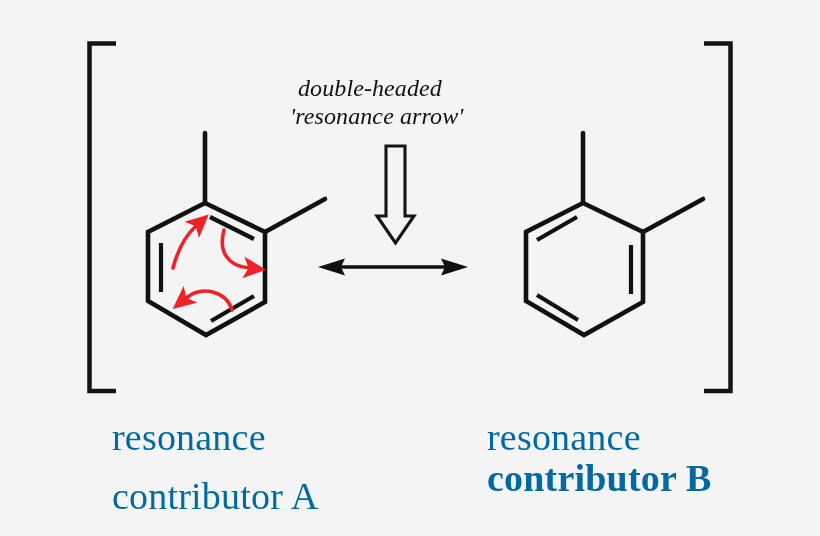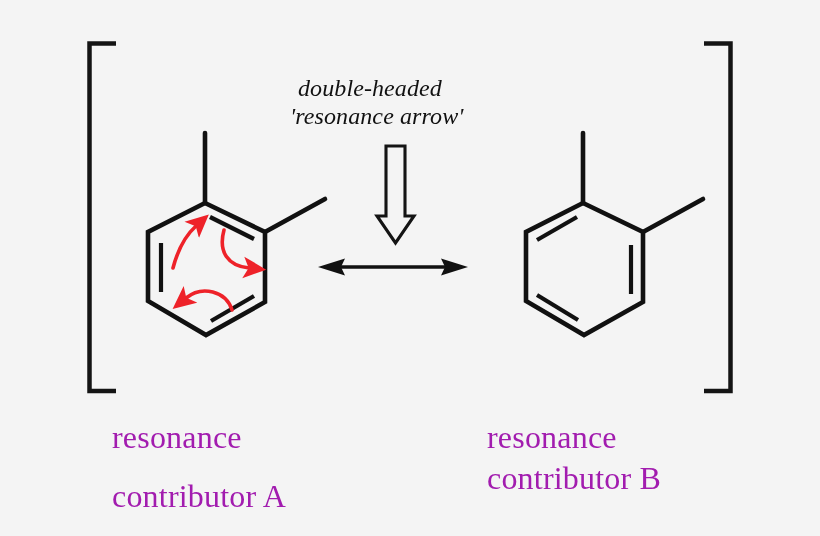--- a/index.html
+++ b/index.html
@@ -17,43 +17,43 @@
   }
   #diagram {
     position: absolute;
     left: 0;
     top: 0;
     width: 820px;
     height: 536px;
   }
   .label-text {
     position: absolute;
-    color: #a21caf;
+    color: #0369a1;
     font-family: "Liberation Serif", "DejaVu Serif", serif;
-    font-size: 32px;
+    font-size: 38px;
     line-height: 40px;
     white-space: pre;
     letter-spacing: 0.2px;
   }
   .arrow-caption {
     position: absolute;
     color: #111111;
     font-family: "Liberation Serif", "DejaVu Serif", serif;
     font-style: italic;
     font-size: 24px;
     line-height: 33px;
     white-space: pre;
     letter-spacing: 0.1px;
   }
   #caption-line1 { left: 298px; top: 72px; }
   #caption-line2 { left: 290px; top: 100px; }
   #label-a-line1 { left: 112px; top: 417px; }
   #label-a-line2 { left: 112px; top: 476px; }
   #label-b-line1 { left: 487px; top: 417px; }
-  #label-b-line2 { left: 487px; top: 458px; }
+  #label-b-line2 { left: 487px; top: 458px; font-weight: bold; }
 </style>
 </head>
 <body>
 
 <div id="canvas">
 
   <svg id="diagram" viewBox="0 0 820 536" xmlns="http://www.w3.org/2000/svg">
 
     <g fill="none" stroke="#141414" stroke-width="4.5" stroke-linecap="butt">
       <path d="M 116 43.5 L 89.5 43.5 L 89.5 391 L 116 391"></path>

